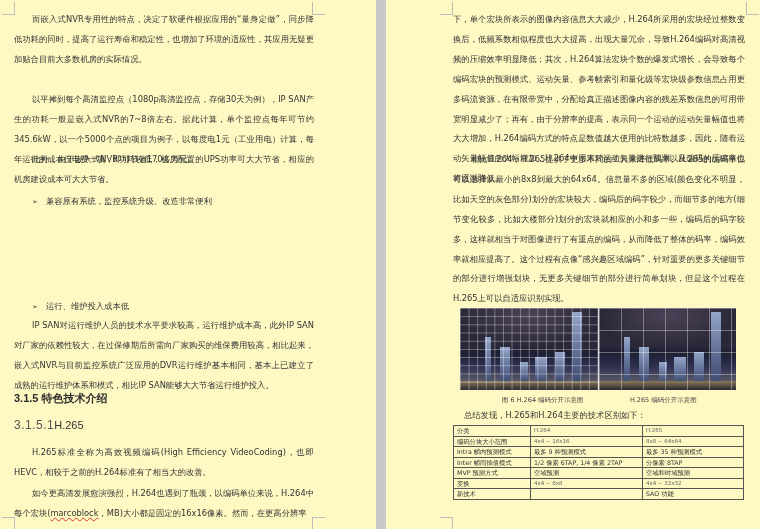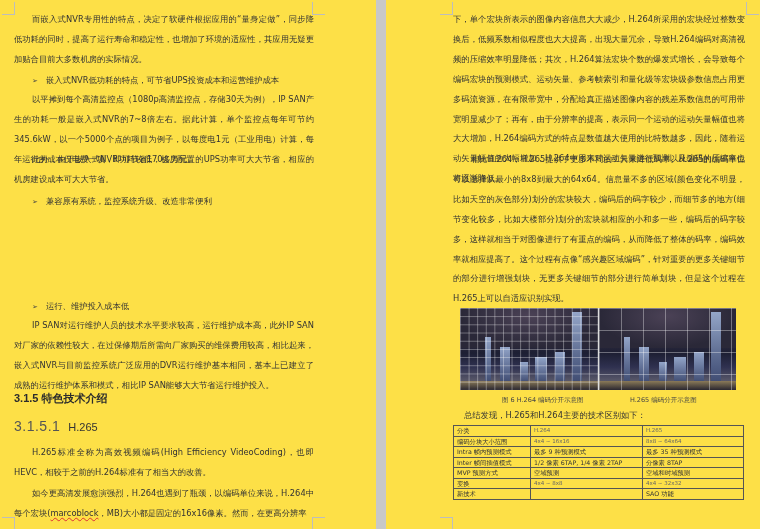--- a/index.html
+++ b/index.html
@@ -2,35 +2,35 @@
 <html><head>
 <meta charset="utf-8">
 <style>
   html, body { margin:0; padding:0; }
   body {
     width:760px; height:529px; overflow:hidden; position:relative;
     background:#ffffff;
     font-family:"DejaVu Sans", "Liberation Sans", sans-serif;
     color:#222;
   }
-  .page { position:absolute; top:0; height:529px; background:#fde047; overflow:hidden; }
+  .page { position:absolute; top:0; height:529px; background:#fef9c3; overflow:hidden; }
   #page-left { left:0; width:376px; }
   #gutter { position:absolute; left:376px; top:0; width:10px; height:529px; background:#c8c8c8; }
   #page-right { left:386px; width:446px; }
   .corner { position:absolute; width:12px; height:12px; border-color:#bdbdbd; border-style:solid; border-width:0; }
   .para {
     position:absolute; font-size:8.3px; line-height:19.9px; color:#333;
     text-align:justify; white-space:normal;
   }
   .indent { text-indent:18px; }
   .bullet { position:absolute; font-size:8.3px; line-height:20px; color:#333; }
   .bullet .arrow { display:inline-block; width:14px; font-size:7px; color:#444; }
   .h3 { position:absolute; font-family:"Liberation Sans", sans-serif; font-size:11px; font-weight:bold; color:#2c2c2c; }
   .h4 { position:absolute; font-family:"Liberation Sans", sans-serif; font-size:11px; color:#333; }
-  .h4 .num { color:#555; font-size:14px; letter-spacing:0.5px; margin-right:8px; }
+  .h4 .num { color:#555; font-size:12px; letter-spacing:0.5px; }
   .spell { text-decoration: underline wavy #d33; text-decoration-thickness:1px; }
   #figure { position:absolute; left:74px; top:308px; width:276px; height:82px; display:flex; }
   .panel {
     position:relative; height:82px; overflow:hidden;
     background: linear-gradient(180deg,#2a2838 0%,#3a3246 30%,#1d1f33 55%,#2f3150 72%,#5b5a6a 90%,#1b1b22 100%);
   }
   .panel .sky { position:absolute; left:0; top:0; right:0; height:40px; background:radial-gradient(ellipse at 50% 20%, #4b4256 0%, #2a2838 70%); }
   .bld { position:absolute; bottom:8px; background:linear-gradient(180deg,#9fb3d8,#3e4c74); opacity:0.9; }
   .water { position:absolute; left:0; right:0; bottom:0; height:9px; background:linear-gradient(180deg,#8a7a58,#2a2730); }
   .grid-fine {
@@ -62,23 +62,20 @@
 <body>
 
 <div class="page" id="page-left">
   <div class="corner" style="left:2px; top:2px; border-right-width:1px; border-bottom-width:1px;"></div>
   <div class="corner" style="left:312px; top:2px; border-left-width:1px; border-bottom-width:1px;"></div>
   <div class="corner" style="left:2px; top:517px; border-right-width:1px; border-top-width:1px;"></div>
   <div class="corner" style="left:312px; top:517px; border-left-width:1px; border-top-width:1px;"></div>
 
   <div class="para indent" style="left:14px; top:10px; width:300px;">而嵌入式NVR专用性的特点，决定了软硬件根据应用的“量身定做”，同步降低功耗的同时，提高了运行寿命和稳定性，也增加了环境的适应性，其应用无疑更加贴合目前大多数机房的实际情况。</div>
 
-  <div class="bullet" style="left:32px; top:70px;">
-    <span class="arrow">➢</span><span>嵌入式NVR低功耗的特点，可节省UPS投资成本和运营维护成本</span>
-  </div>
 
   <div class="para indent" style="left:14px; top:90px; width:300px;">以平摊到每个高清监控点（1080p高清监控点，存储30天为例），IP SAN产生的功耗一般是嵌入式NVR的7~8倍左右。据此计算，单个监控点每年可节约345.6kW，以一个5000个点的项目为例子，以每度电1元（工业用电）计算，每年运行的成本仅电费一项，即可节省170多万元。</div>
 
   <div class="para indent" style="left:14px; top:150px; width:300px;">此外，由于嵌入式NVR功耗较低，机房配置的UPS功率可大大节省，相应的机房建设成本可大大节省。</div>
 
   <div class="bullet" style="left:32px; top:191px;">
     <span class="arrow">➢</span><span>兼容原有系统，监控系统升级、改造非常便利</span>
   </div>
 
 

